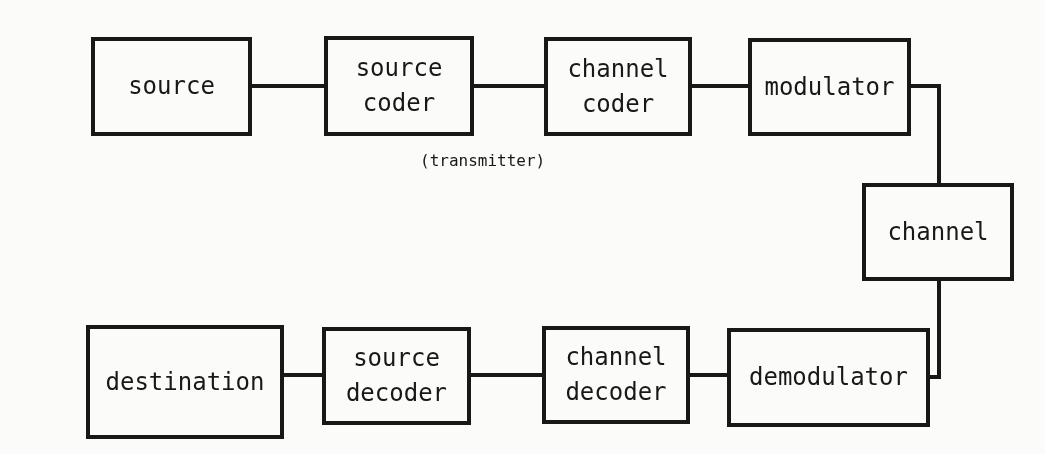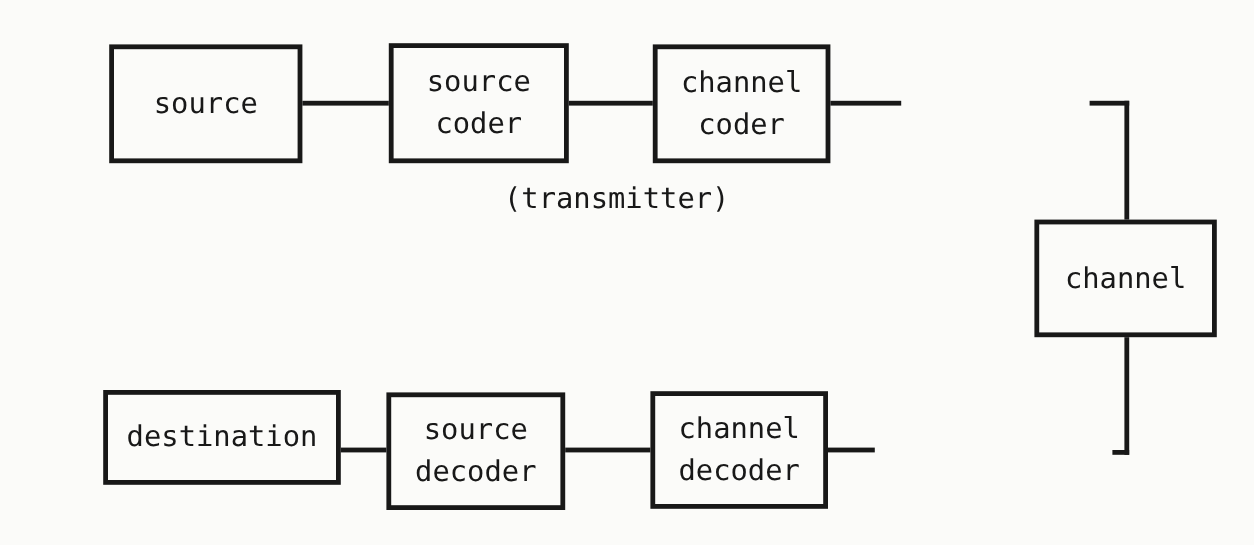--- a/index.html
+++ b/index.html
@@ -34,21 +34,21 @@
     letter-spacing:0px;
     color:var(--ink);
   }
   .conn{
     position:absolute;
     background:var(--ink);
     z-index:1;
   }
   .group-label{
     position:absolute;
-    font-size:24px;
+    font-size:16px;
     color:var(--ink);
     white-space:nowrap;
     z-index:2;
   }
 </style>
 </head>
 <body>
 
 <div class="stage">
 
@@ -59,39 +59,45 @@
   <div class="box" style="left:290px;top:36px;width:150px;height:100px">
     <span class="box-label">source
 coder</span>
   </div>
 
   <div class="box" style="left:510px;top:37px;width:148px;height:99px">
     <span class="box-label">channel
 coder</span>
   </div>
 
+  <div class="box" style="left:714px;top:38px;width:163px;height:98px">
+    <span class="box-label">modulator</span>
+  </div>
 
   <div class="box" style="left:828px;top:183px;width:152px;height:98px">
     <span class="box-label">channel</span>
   </div>
 
-  <div class="box" style="left:52px;top:325px;width:198px;height:79px">
+  <div class="box" style="left:52px;top:325px;width:198px;height:114px">
     <span class="box-label">destination</span>
   </div>
 
   <div class="box" style="left:288px;top:327px;width:149px;height:98px">
     <span class="box-label">source
 decoder</span>
   </div>
 
   <div class="box" style="left:508px;top:326px;width:148px;height:98px">
     <span class="box-label">channel
 decoder</span>
   </div>
 
+  <div class="box" style="left:693px;top:328px;width:203px;height:99px">
+    <span class="box-label">demodulator</span>
+  </div>
 
   <div class="group-label" style="left:386px;top:151px">(transmitter)</div>
 
 
   <div class="conn" style="left:215px;top:84px;width:78px;height:4px"></div>
   <div class="conn" style="left:437px;top:84px;width:76px;height:4px"></div>
   <div class="conn" style="left:655px;top:84px;width:62px;height:4px"></div>
 
   <div class="conn" style="left:874px;top:84px;width:33px;height:4px"></div>
   <div class="conn" style="left:903px;top:84px;width:4px;height:102px"></div>

